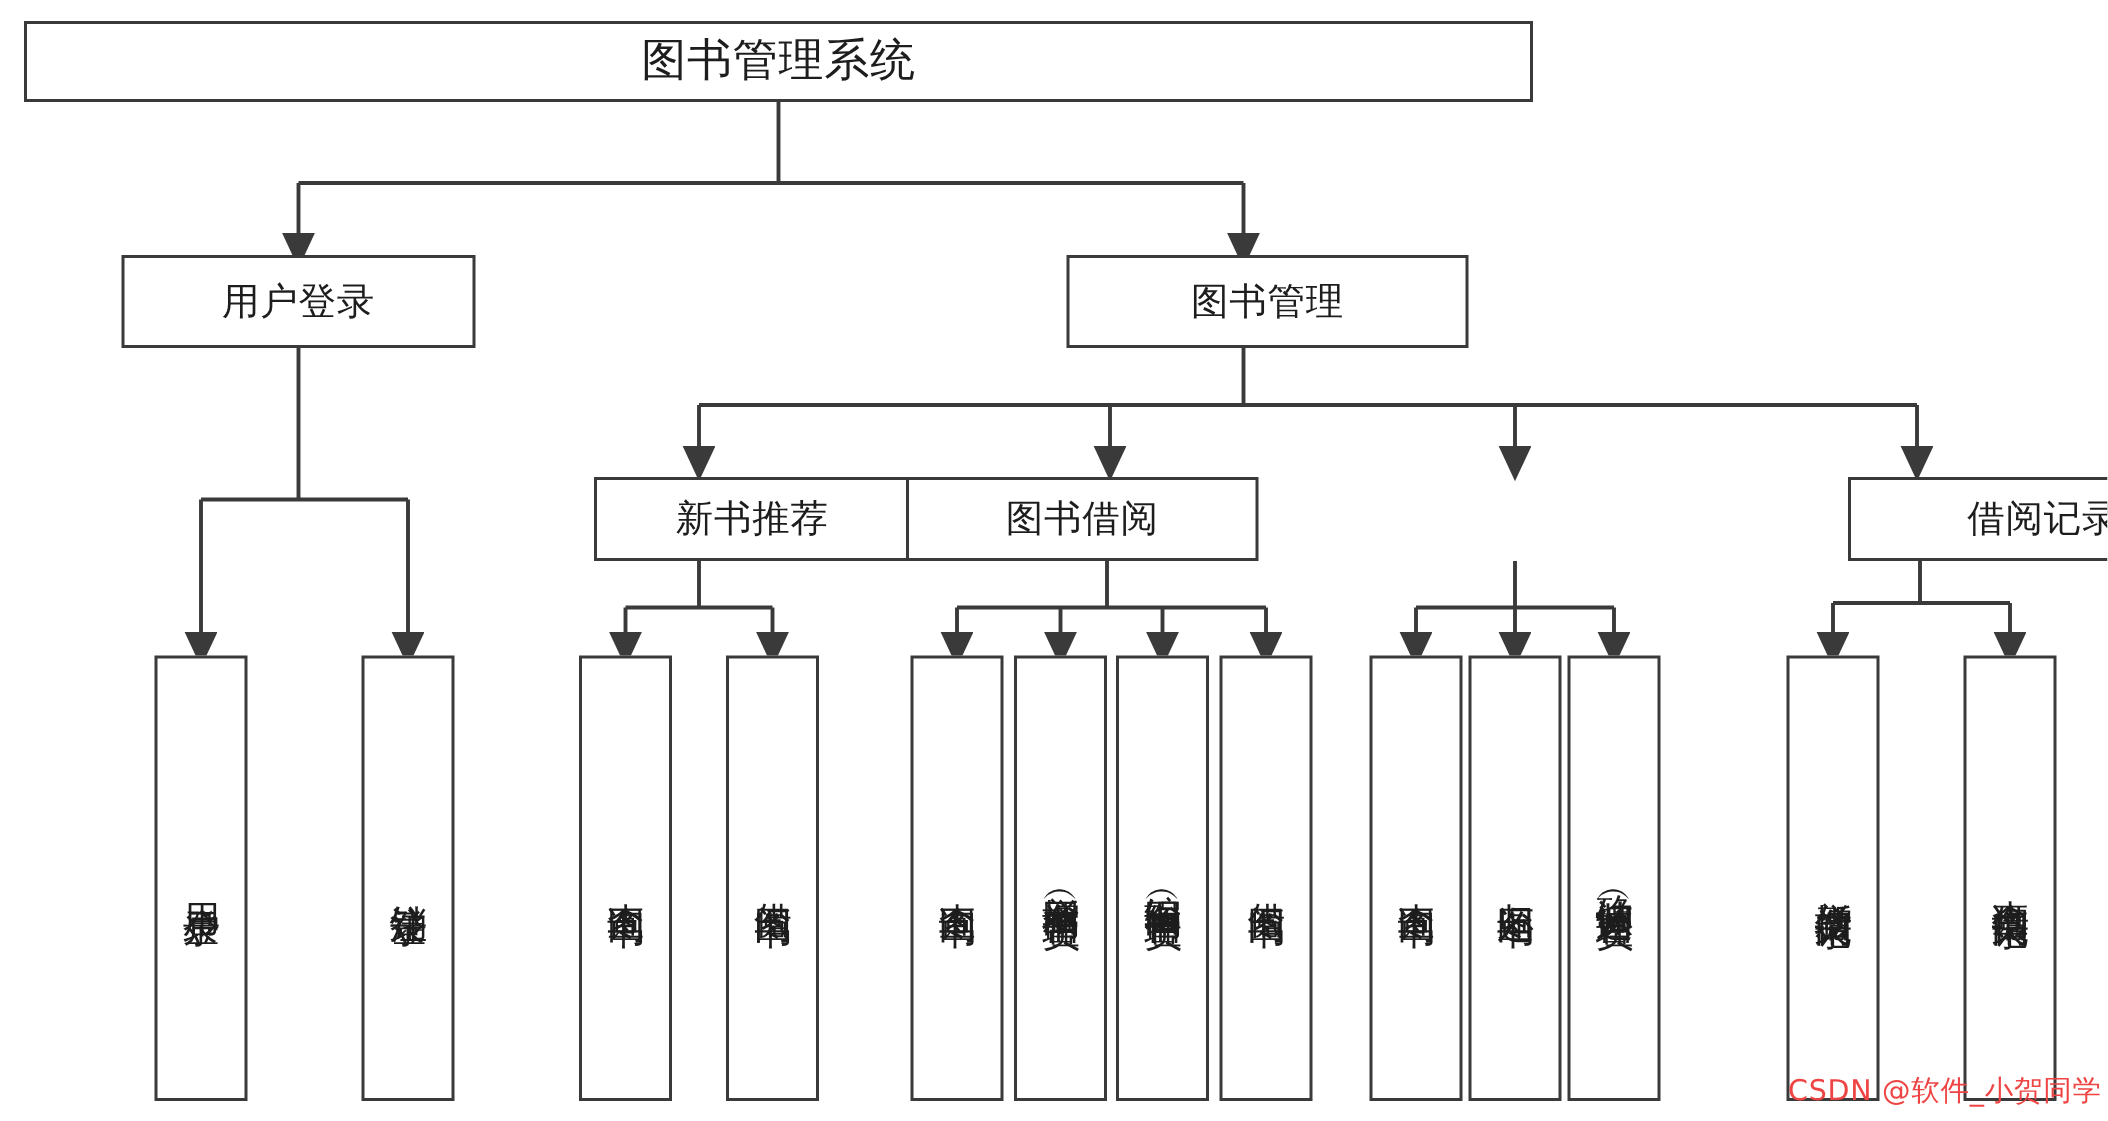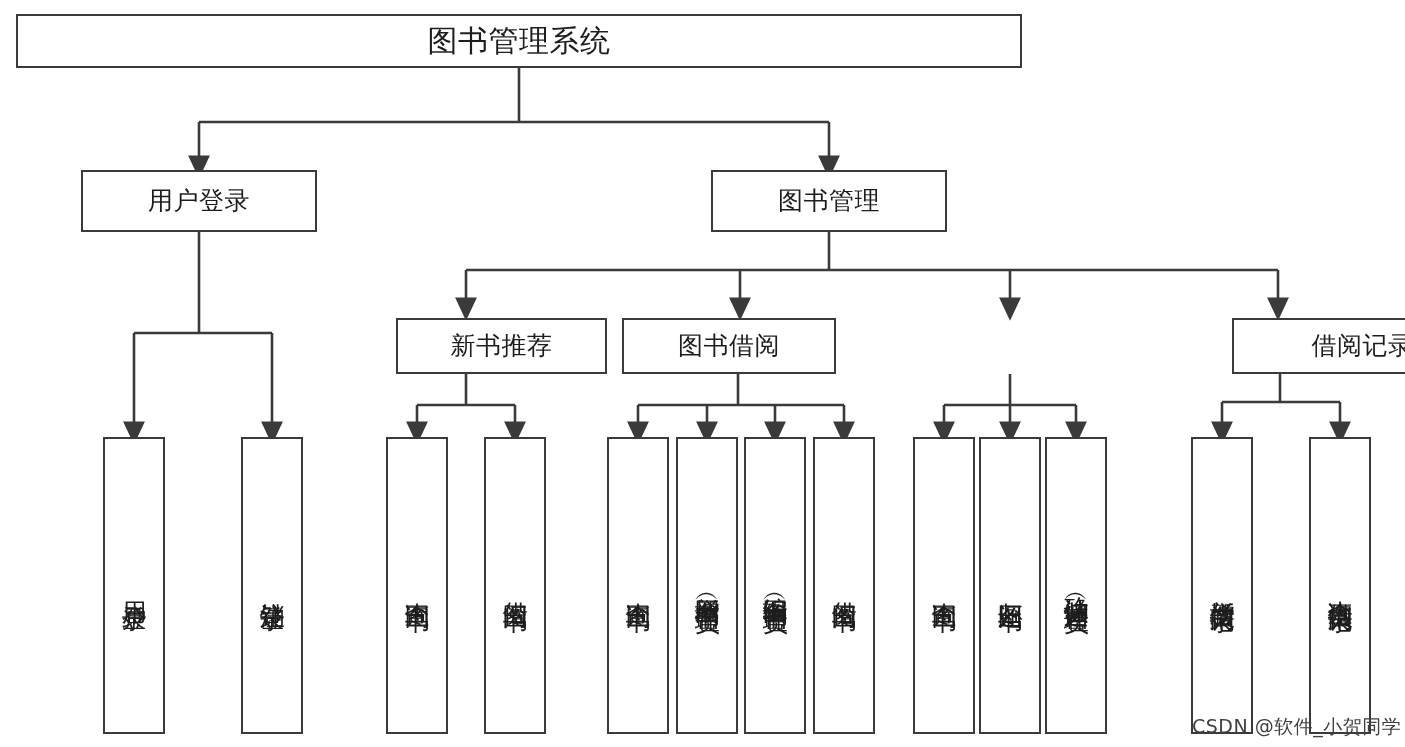--- a/index.html
+++ b/index.html
@@ -47,21 +47,21 @@
   }
   .node.vert .label {
     writing-mode: vertical-rl;
     text-orientation: upright;
     font-size: 25px;
     letter-spacing: 2px;
   }
   .node.root .label { font-size: 30px; }
   .watermark {
     position: absolute;
-    color: #404040;
+    color: #ef4444;
     font-size: 19px;
     white-space: nowrap;
     z-index: 3;
     letter-spacing: 0.5px;
   }
 </style>
 </head>
 <body>
 
 <div id="canvas">
@@ -116,28 +116,28 @@
     </g>
   </svg>
 
   <div class="node horiz root" style="left:16px; top:14px; width:1006px; height:54px;">
     <span class="label">图书管理系统</span>
   </div>
 
   <div class="node horiz" style="left:81px; top:170px; width:236px; height:62px;">
     <span class="label">用户登录</span>
   </div>
-  <div class="node horiz" style="left:711px; top:170px; width:236px; height:62px;">
+  <div class="node horiz" style="left:711px; top:170px; width:268px; height:62px;">
     <span class="label">图书管理</span>
   </div>
 
   <div class="node horiz" style="left:361px; top:318px; width:211px; height:56px;margin-left:35px;">
     <span class="label">新书推荐</span>
   </div>
-  <div class="node horiz" style="left:622px; top:318px; width:214px; height:56px;">
+  <div class="node horiz" style="left:604px; top:318px; width:235px; height:56px;">
     <span class="label">图书借阅</span>
   </div>
   <div class="node horiz" style="left:1232px; top:318px; width:261px; height:56px;">
     <span class="label">借阅记录</span>
   </div>
 
   <div class="node vert" style="left:103px; top:437px; width:62px; height:297px;">
     <span class="label">用户登录</span>
   </div>
   <div class="node vert" style="left:241px; top:437px; width:62px; height:297px;">

